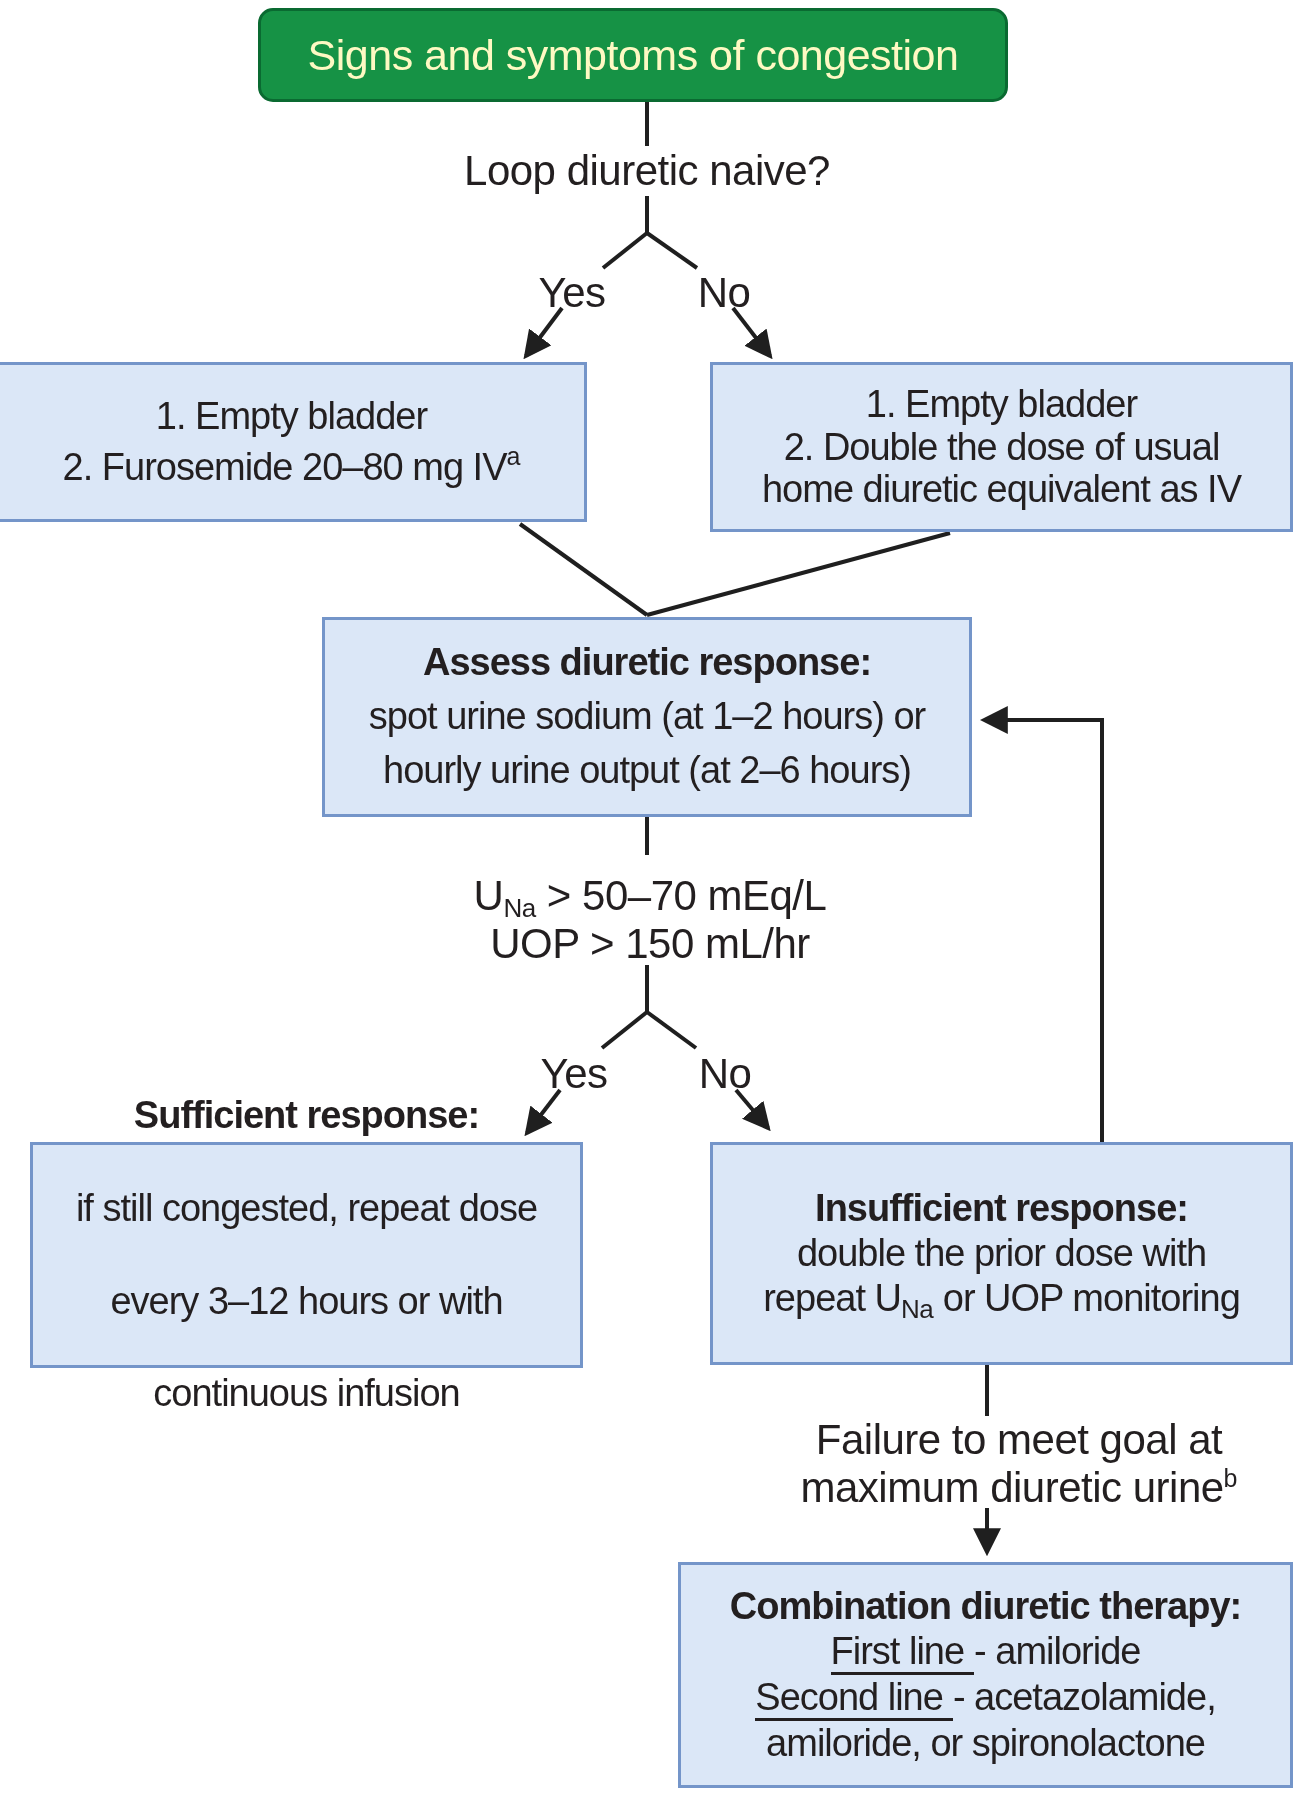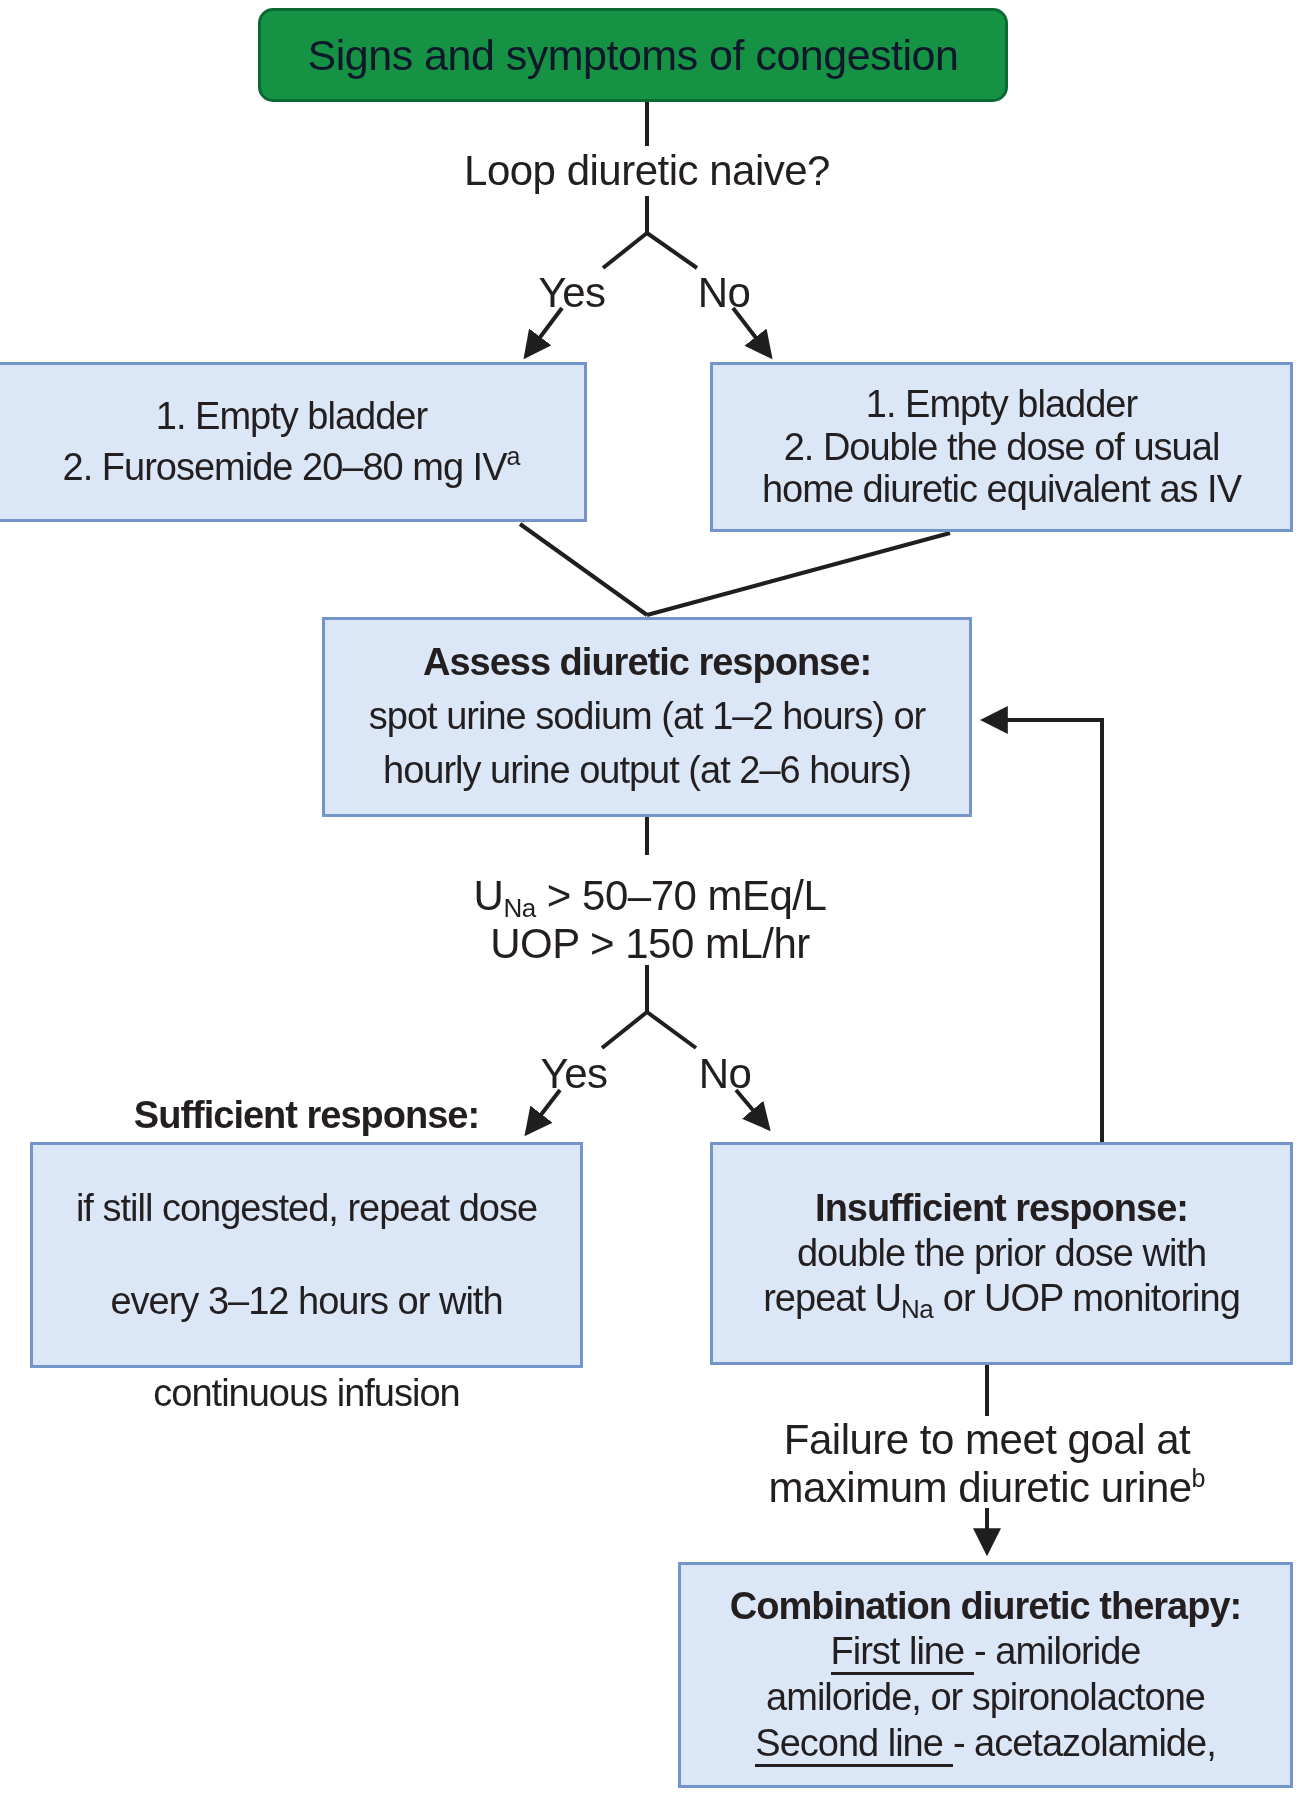--- a/index.html
+++ b/index.html
@@ -22,21 +22,21 @@
     font-size:38px;letter-spacing:-1px;line-height:1.2;
     white-space:nowrap;
   }
   .node .bold{font-weight:700;}
   .title-box{
     position:absolute;
     left:258px;top:8px;width:750px;height:94px;
     background:#169245;border:3px solid #0a6a31;border-radius:15px;
     box-sizing:border-box;
     display:flex;justify-content:center;align-items:center;
-    color:#0f172a;font-size:43px;letter-spacing:-0.5px;
+    color:#fef9c3;font-size:43px;letter-spacing:-0.5px;
     white-space:nowrap;
   }
   .floating{
     position:absolute;transform:translate(-50%,-50%);
     font-size:42px;letter-spacing:-0.5px;text-align:center;
     white-space:nowrap;line-height:1.15;
   }
   .edge-label{
     position:absolute;transform:translate(-50%,-50%);
     font-size:42px;letter-spacing:-0.5px;white-space:nowrap;
@@ -117,25 +117,25 @@
     <div>every 3–12 hours or with</div>
     <div>continuous infusion</div>
   </div>
 
   <div class="node" style="left:710px;top:1142px;width:583px;height:223px;line-height:1.18;">
     <div class="bold">Insufficient response:</div>
     <div>double the prior dose with</div>
     <div><span>repeat U</span><span class="sub">Na</span><span> or UOP monitoring</span></div>
   </div>
 
-  <div class="floating" style="left:987px;top:1464px;">
+  <div class="floating" style="left:1019px;top:1464px;">
     <div>Failure to meet goal at</div>
     <div><span>maximum diuretic urine</span><span class="sup">b</span></div>
   </div>
 
   <div class="node" style="left:678px;top:1562px;width:615px;height:226px;line-height:1.2;">
     <div class="bold">Combination diuretic therapy:</div>
     <div><span class="ul">First line</span><span>- amiloride</span></div>
+    <div><span class="ul">Second line</span><span>- acetazolamide,</span></div>
     <div>amiloride, or spironolactone</div>
-    <div><span class="ul">Second line</span><span>- acetazolamide,</span></div>
   </div>
 
 </div>
 
 </body></html>

